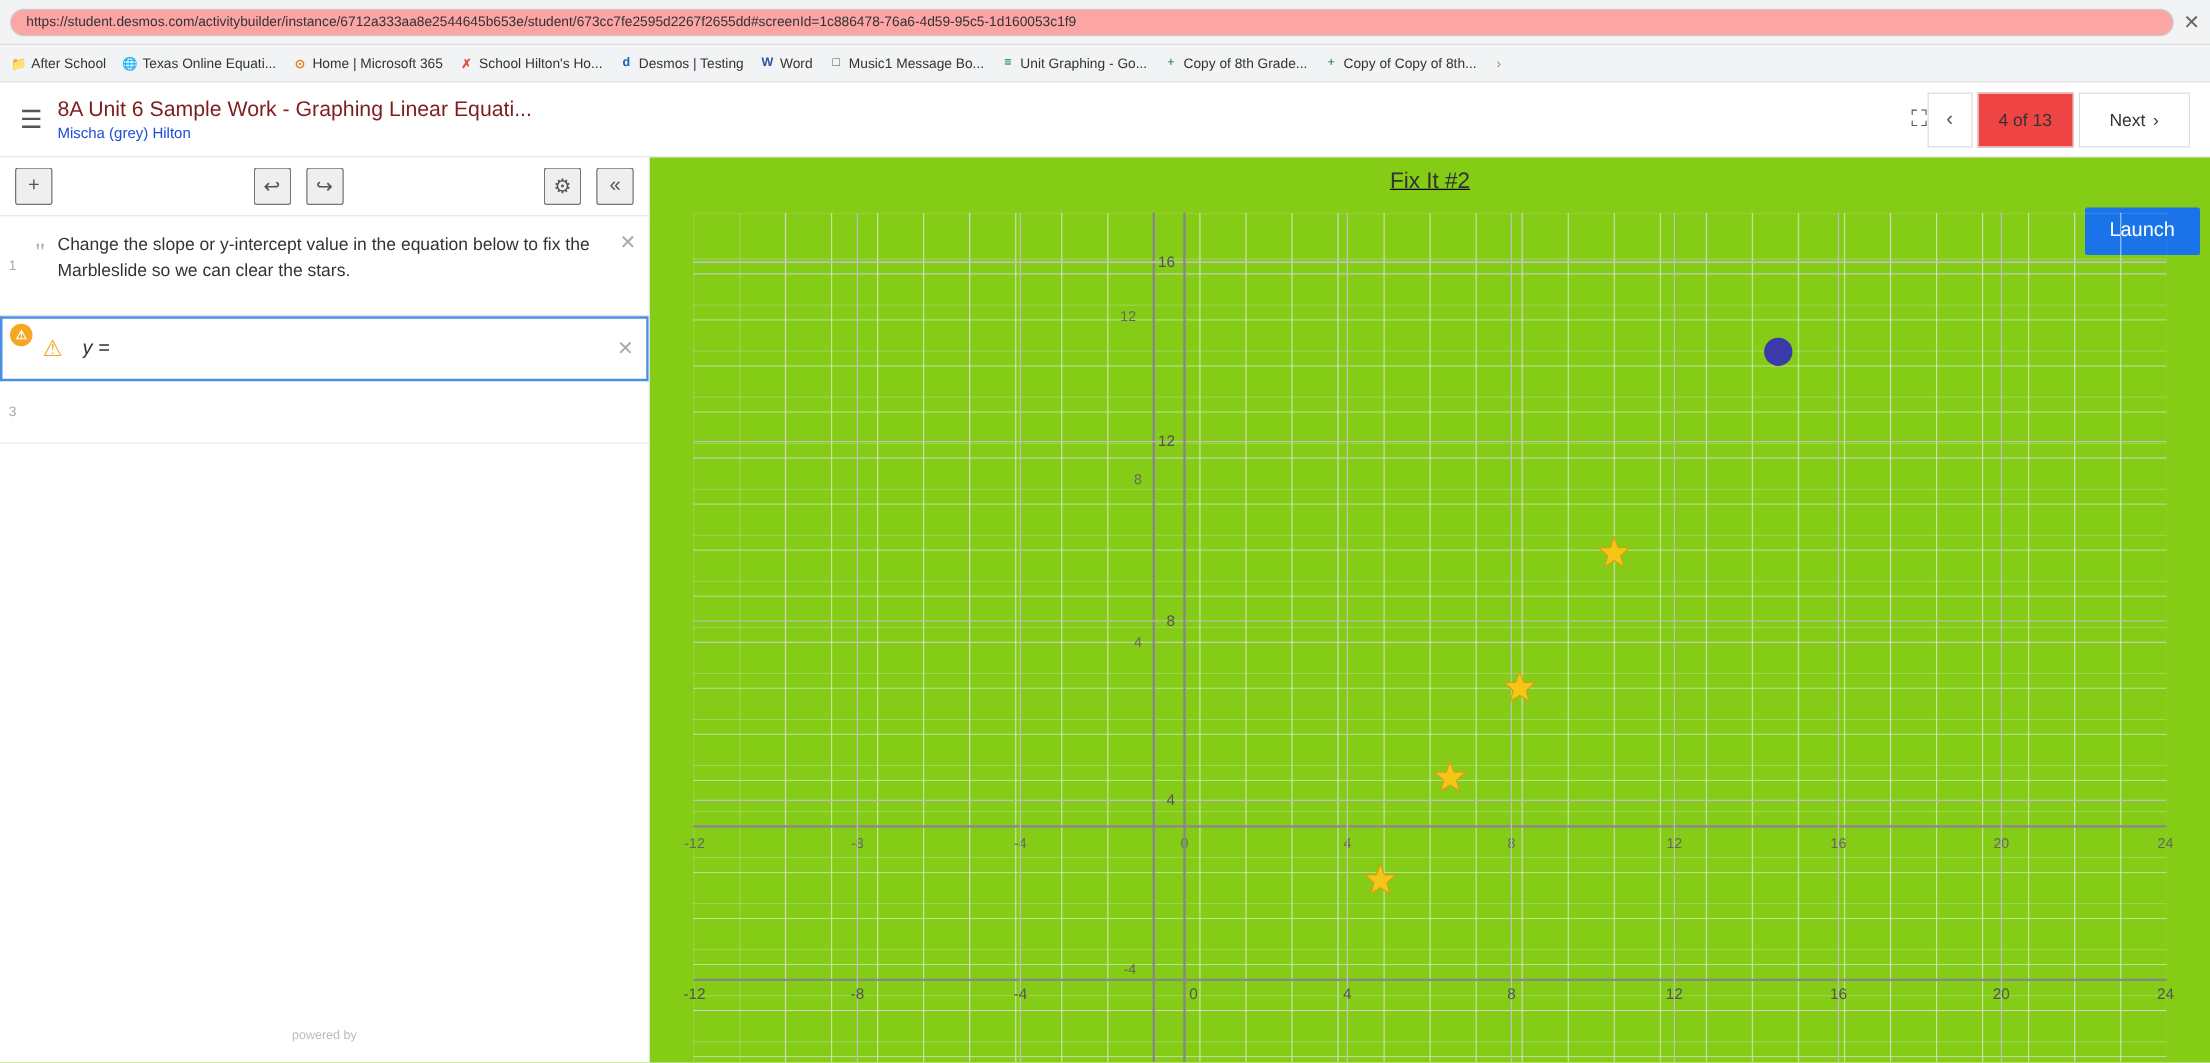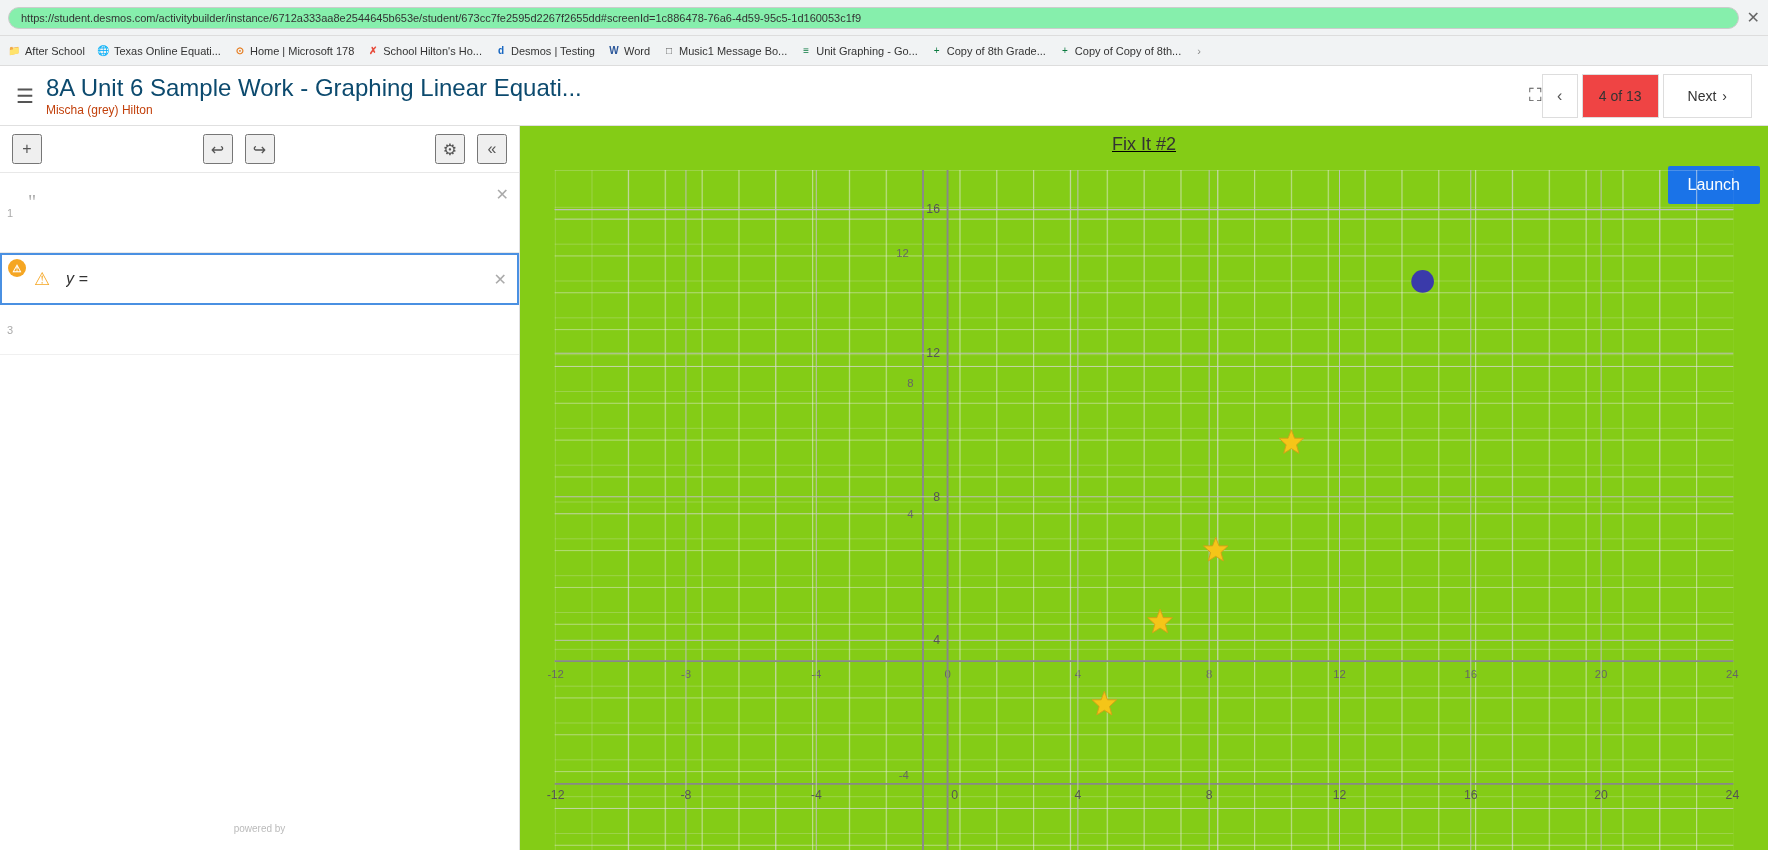--- a/index.html
+++ b/index.html
@@ -8,21 +8,21 @@
       display: flex;
       align-items: center;
       padding: 4px 8px;
       background: #f1f3f4;
       height: 36px;
       font-size: 12px;
       color: #333;
       border-bottom: 1px solid #ddd;
     }
     .address-bar .url {
-      background: #86efac;
+      background: #fca5a5;
       border: 1px solid #ccc;
       border-radius: 20px;
       padding: 4px 12px;
       flex: 1;
       font-size: 11px;
       color: #333;
       white-space: nowrap;
       overflow: hidden;
     }
 
@@ -67,24 +67,24 @@
       padding: 0 16px;
       height: 60px;
       background: #fff;
       border-bottom: 1px solid #e0e0e0;
     }
     .hamburger {
       font-size: 20px; color: #555; cursor: pointer; margin-right: 12px;
     }
     .app-title-block { flex: 1; }
     .app-title {
-      font-size: 24px; font-weight: 400; color: #0c4a6e;
+      font-size: 17px; font-weight: 400; color: #7f1d1d;
     }
     .app-subtitle {
-      font-size: 12px; color: #c2410c; margin-top: 1px;
+      font-size: 12px; color: #1d4ed8; margin-top: 1px;
     }
     .expand-icon {
       font-size: 18px; color: #555; margin-right: auto; margin-left: 16px; cursor: pointer;
     }
     .nav-controls {
       display: flex; align-items: center; gap: 4px;
     }
     .nav-arrow {
       width: 36px; height: 44px;
       display: flex; align-items: center; justify-content: center;
@@ -277,21 +277,21 @@
   <span class="bookmark-item">
     <span class="bookmark-icon bm-folder">📁</span>
     <span>After School</span>
   </span>
   <span class="bookmark-item">
     <span class="bookmark-icon bm-globe">🌐</span>
     <span>Texas Online Equati...</span>
   </span>
   <span class="bookmark-item">
     <span class="bookmark-icon bm-orange" style="color:#e67e22; font-weight:bold;">⊙</span>
-    <span>Home | Microsoft 178</span>
+    <span>Home | Microsoft 365</span>
   </span>
   <span class="bookmark-item">
     <span class="bookmark-icon bm-x">✗</span>
     <span>School Hilton's Ho...</span>
   </span>
   <span class="bookmark-item">
     <span class="bookmark-icon bm-blue" style="font-weight:bold; color:#1565c0;">d</span>
     <span>Desmos | Testing</span>
   </span>
   <span class="bookmark-item">
@@ -347,20 +347,21 @@
       <button class="gear-btn">⚙</button>
       <button class="collapse-btn">«</button>
     </div>
 
     <div class="expression-list">
 
       <div class="text-block">
         <span class="row-number">1</span>
         <span class="quote-mark">"</span>
         <span class="close-x">✕</span>
+        <div class="text-content">Change the slope or y-intercept value in the equation below to fix the Marbleslide so we can clear the stars.</div>
       </div>
 
       <div class="equation-block">
         <span class="eq-number">
           <span style="font-size:10px;">⚠</span>
         </span>
         <span class="warning-icon">⚠</span>
         <input class="equation-input" value="y =" style="">
         <span class="eq-close">✕</span>
       </div>

